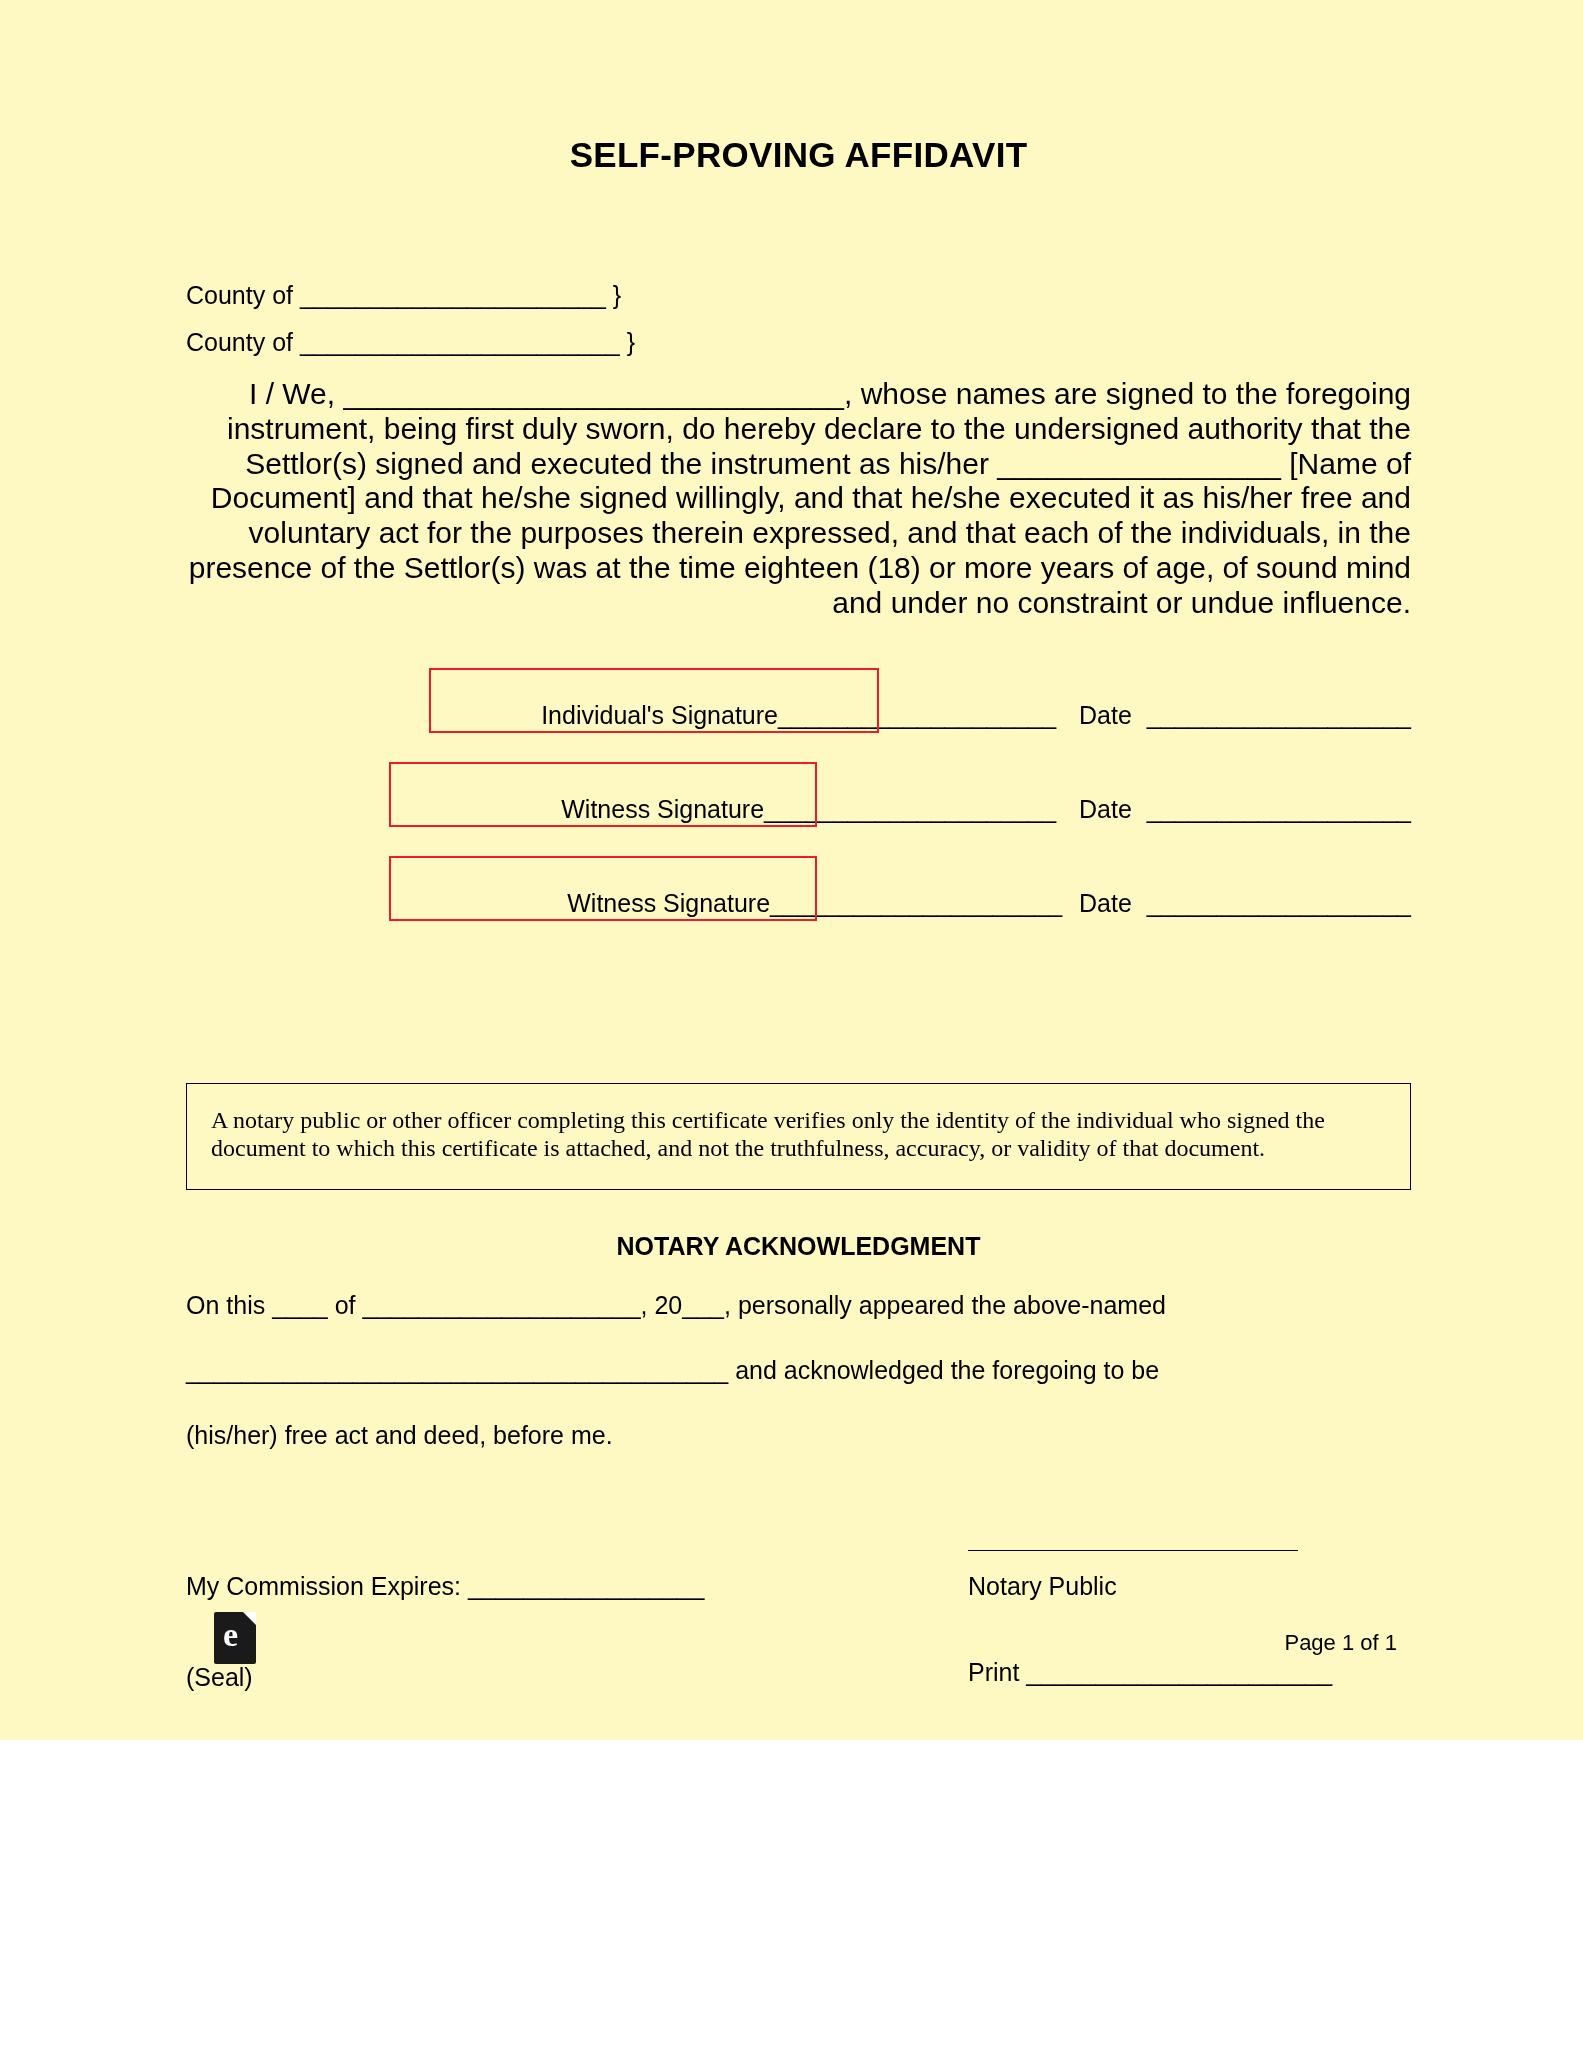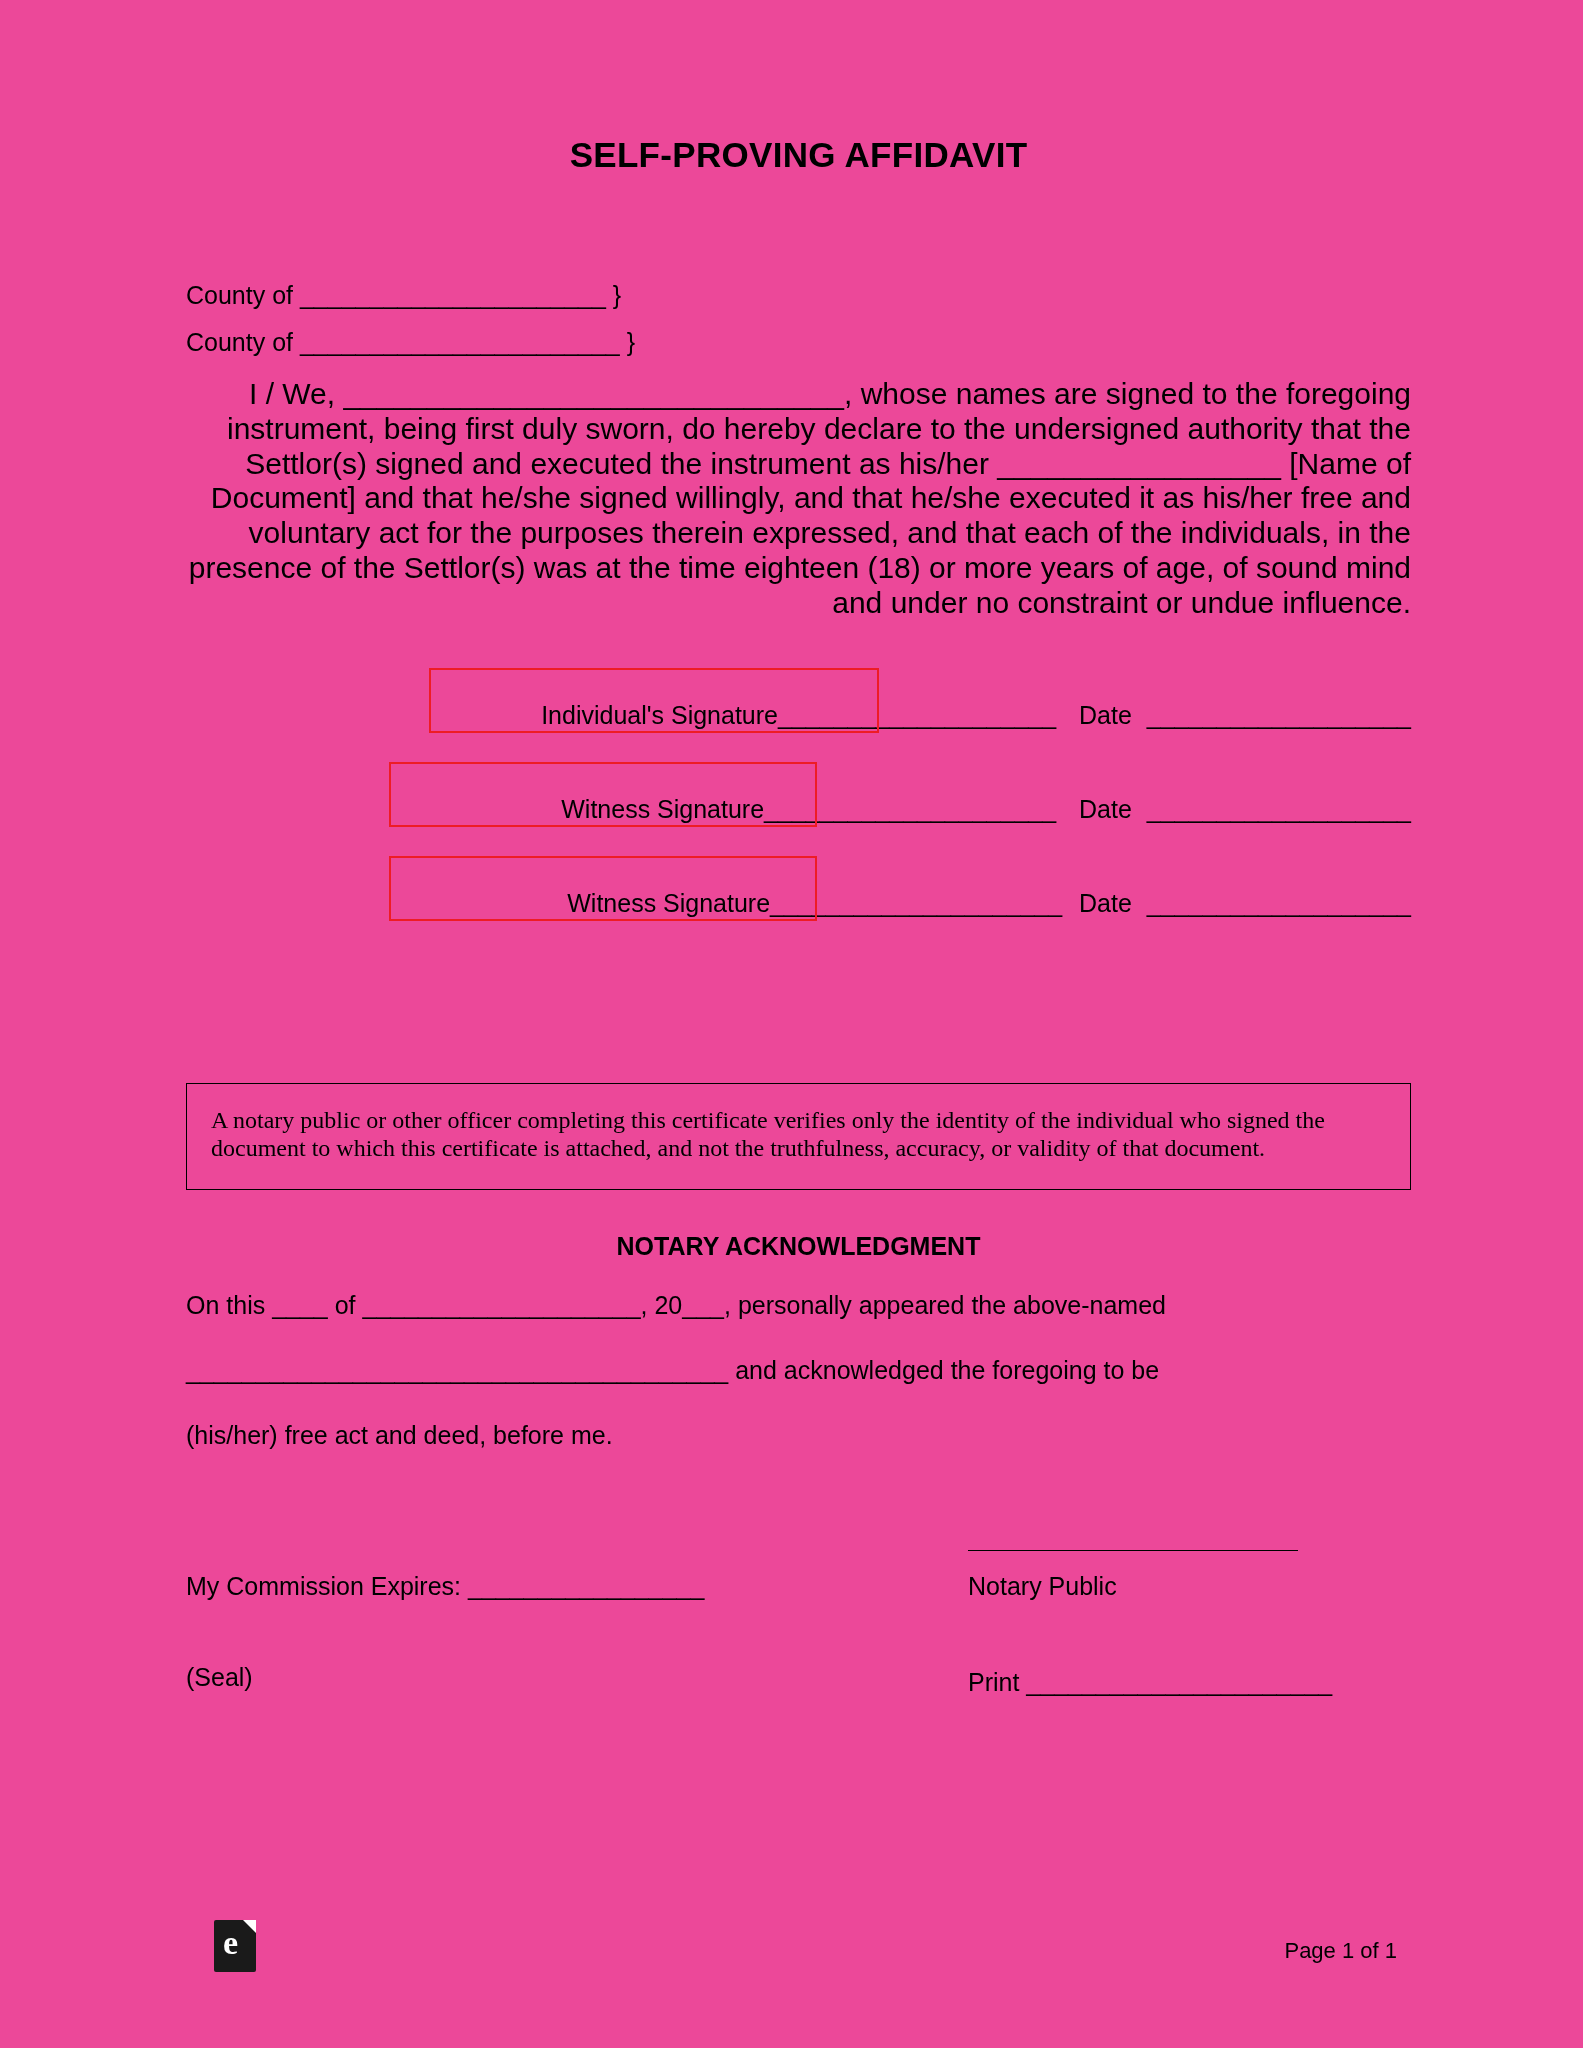--- a/index.html
+++ b/index.html
@@ -11,22 +11,22 @@
     width: 1583px;
     height: 2048px;
     font-family: "Liberation Sans", sans-serif;
     color: #000000;
     position: relative;
     overflow: hidden;
   }
   .page {
     position: relative;
     width: 1583px;
-    height: 2048px;
-    background: #ec4899;
+    height: 1740px;
+    background: #fef9c3;
     box-sizing: border-box;
   }
   .content {
     position: absolute;
     left: 186px;
     top: 0;
     width: 1225px;
   }
   .doc-title {
     text-align: center;
@@ -117,21 +117,21 @@
     text-align: center;
   }
   .seal {
     position: absolute;
     left: 0;
     top: 165px;
   }
   .print-line {
     position: absolute;
     left: 782px;
-    top: 170px;
+    top: 160px;
   }
   .footer {
     position: absolute;
     left: 186px;
     right: 186px;
     bottom: 72px;
     height: 56px;
     margin-left: 28px;
   }
   .logo {

